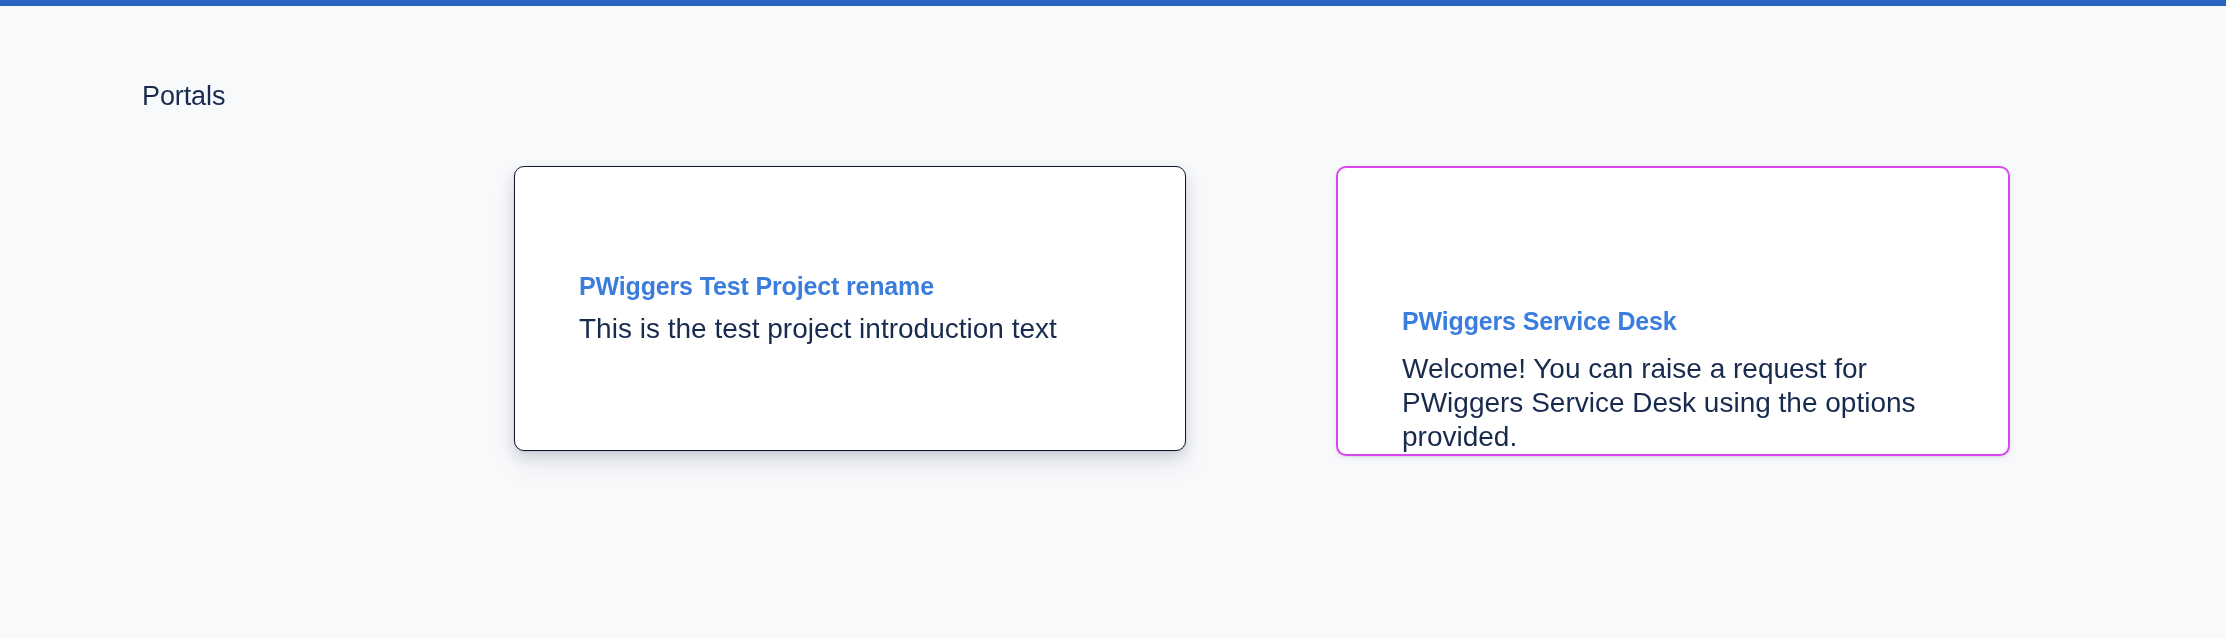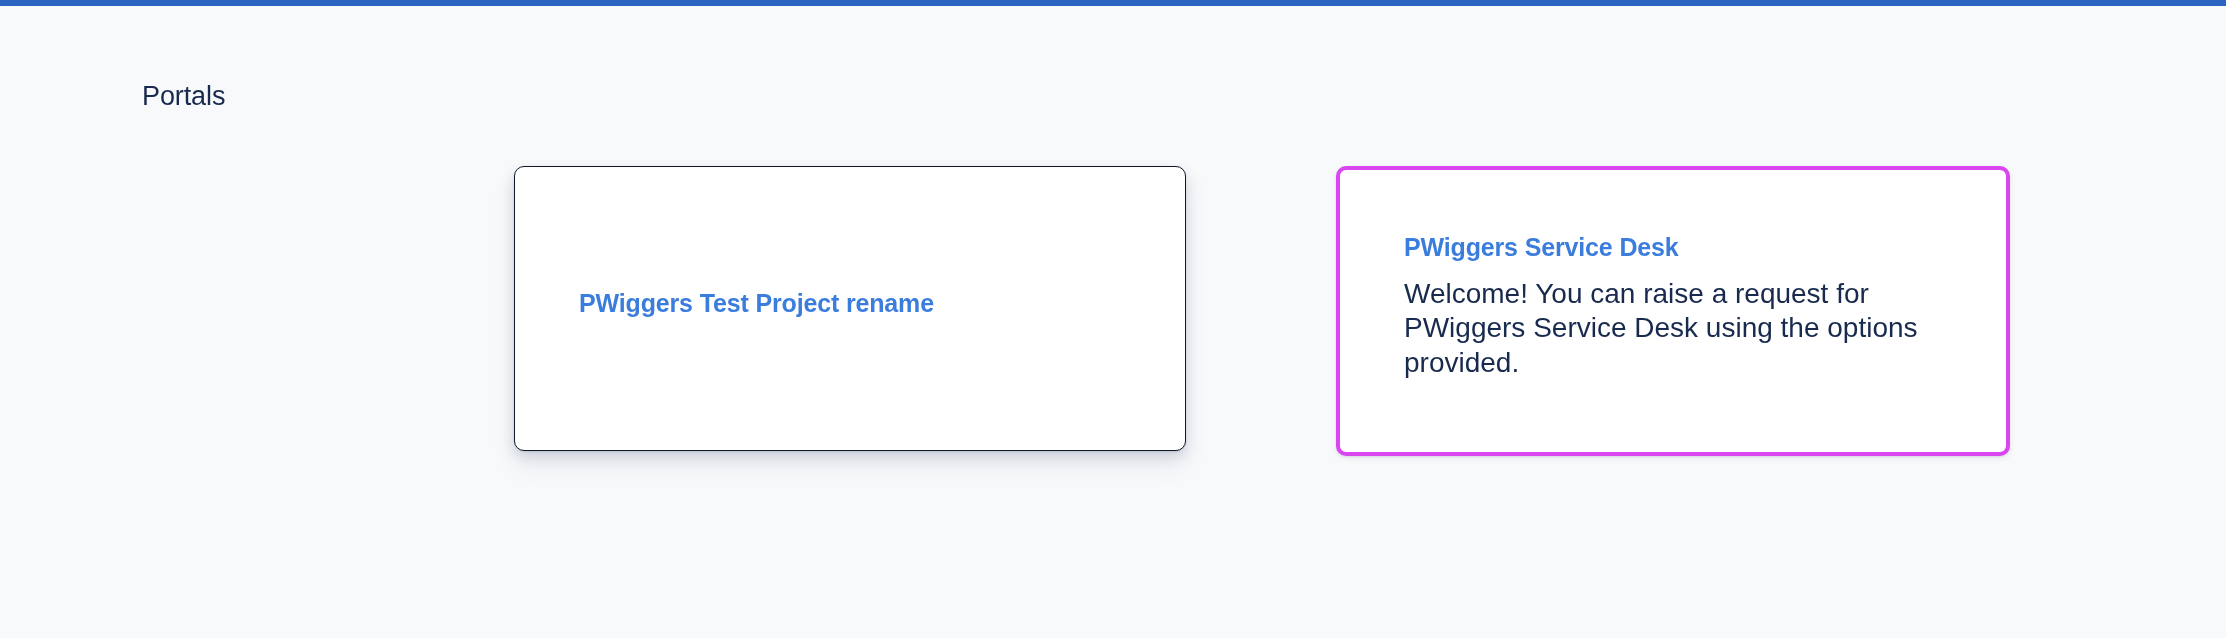--- a/index.html
+++ b/index.html
@@ -70,26 +70,26 @@
     justify-content: center;
     padding: 0 64px;
   }
 
   
   #portal-card-1 {
     left: 1336px;
     top: 166px;
     width: 674px;
     height: 290px;
-    border: 4px solid #d946ef;
+    border: 2px solid #d946ef;
     box-shadow: 0 1px 2px rgba(9,30,66,0.10),
                 0 3px 6px rgba(9,30,66,0.06);
     display: flex;
     flex-direction: column;
-    justify-content: flex-start;
+    justify-content: flex-end;
     padding: 62px 64px 0 64px;
   }
 
   .portal-card-title {
     font-size: 25px;
     font-weight: bold;
     color: #3b7ddd;
     line-height: 1.25;
     margin: 0 0 10px 0;
     letter-spacing: -0.15px;
@@ -116,20 +116,21 @@
 <body>
 
 <div id="top-accent-bar"></div>
 
 <h1 id="page-title">Portals</h1>
 
 <div id="portal-card-list">
 
   <div class="portal-card" id="portal-card-0">
     <div class="portal-card-title">PWiggers Test Project rename</div>
+    <div class="portal-card-description">This is the test project introduction text</div>
   </div>
 
   <div class="portal-card" id="portal-card-1">
     <div class="portal-card-title">PWiggers Service Desk</div>
     <div class="portal-card-description">Welcome! You can raise a request for PWiggers Service Desk using the options provided.</div>
   </div>
 
 </div>
 
 </body></html>

